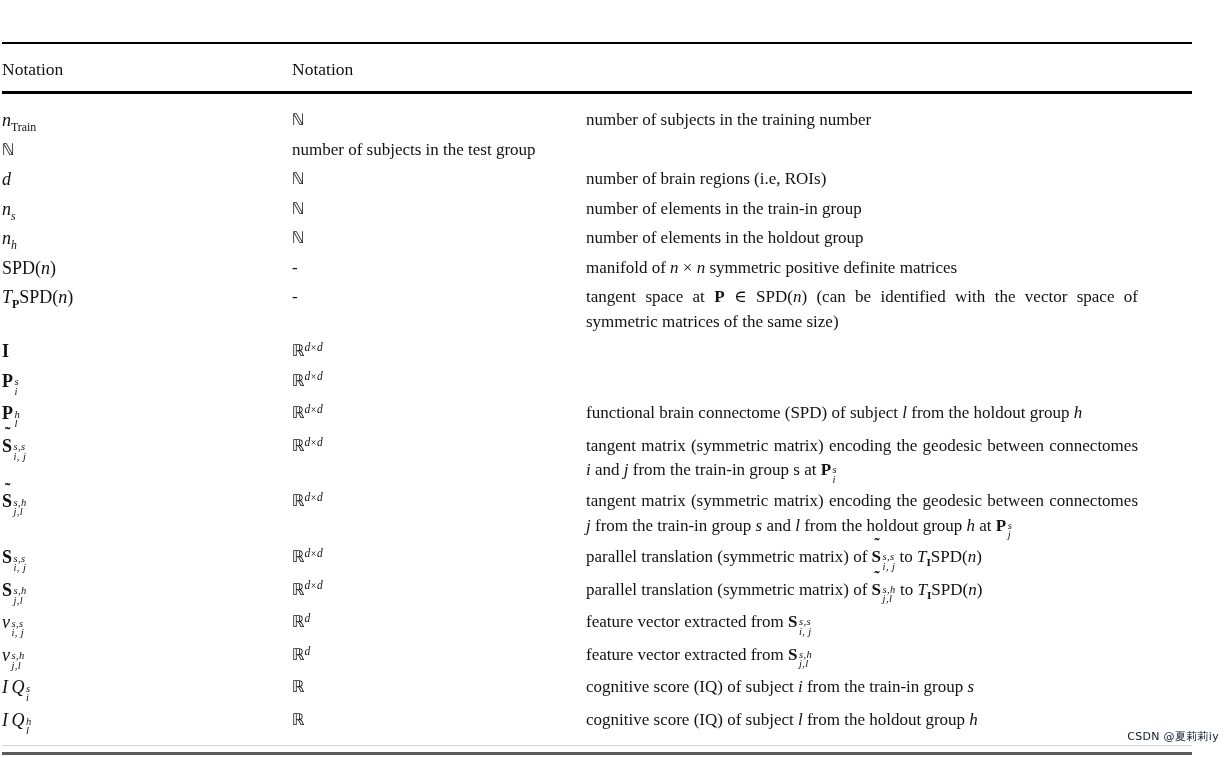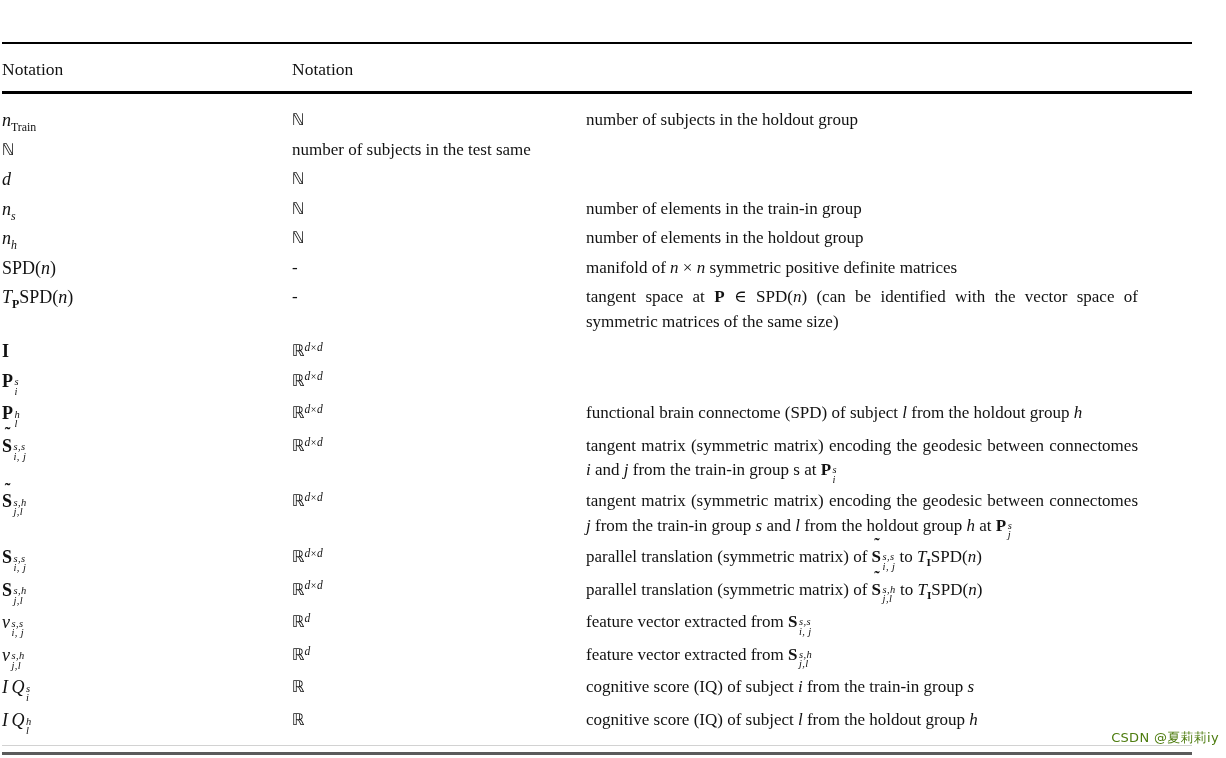--- a/index.html
+++ b/index.html
@@ -23,46 +23,47 @@
   sup.dm{font-size:11.5px;vertical-align:0.45em;letter-spacing:0.5px;}
   sup.dm .x{font-size:10px;}
   .bb{font-family:"DejaVu Sans","DejaVu Serif",sans-serif;font-size:0.93em;}
   
   .st{display:inline-block;vertical-align:-0.45em;line-height:0;text-align:left;margin-left:1.5px;}
   .stt,.stb{display:block;font-size:10.5px;line-height:9.5px;font-style:italic;letter-spacing:0.4px;}
   
   .ac{position:relative;display:inline-block;}
   .acm{position:absolute;left:56%;top:-0.5em;transform:translateX(-50%);font-weight:bold;font-size:0.95em;line-height:1;}
   .watermark{position:absolute;right:7px;top:729px;font-family:"DejaVu Sans","Liberation Sans",sans-serif;
-             font-size:13px;color:#4d7c0f;letter-spacing:0.3px;}
+             font-size:11px;color:#0f172a;letter-spacing:0.3px;}
 </style>
 </head>
 <body>
 
 <div class="page">
   <div class="ntable">
     <div class="rule-top"></div>
     <div class="thead">
         <div class="th">Notation</div>
         <div class="th">Notation</div>
       </div>
     <div class="rule-mid"></div>
     <div class="tbody">
         <div class="tr">
           <div class="td td-notation"><i>n</i><sub>Train</sub></div>
           <div class="td td-dimension"><span class="bb">ℕ</span></div>
-          <div class="td td-definition">number of subjects in the holdout group</div>
+          <div class="td td-definition">number of subjects in the training number</div>
         </div>
         <div class="tr">
           <div class="td td-dimension"><span class="bb">ℕ</span></div>
-          <div class="td td-definition">number of subjects in the test same</div>
+          <div class="td td-definition">number of subjects in the test group</div>
         </div>
         <div class="tr">
           <div class="td td-notation"><i>d</i></div>
           <div class="td td-dimension"><span class="bb">ℕ</span></div>
+          <div class="td td-definition">number of brain regions (i.e, ROIs)</div>
         </div>
         <div class="tr">
           <div class="td td-notation"><i>n</i><sub><i>s</i></sub></div>
           <div class="td td-dimension"><span class="bb">ℕ</span></div>
           <div class="td td-definition">number of elements in the train-in group</div>
         </div>
         <div class="tr">
           <div class="td td-notation"><i>n</i><sub><i>h</i></sub></div>
           <div class="td td-dimension"><span class="bb">ℕ</span></div>
           <div class="td td-definition">number of elements in the holdout group</div>

